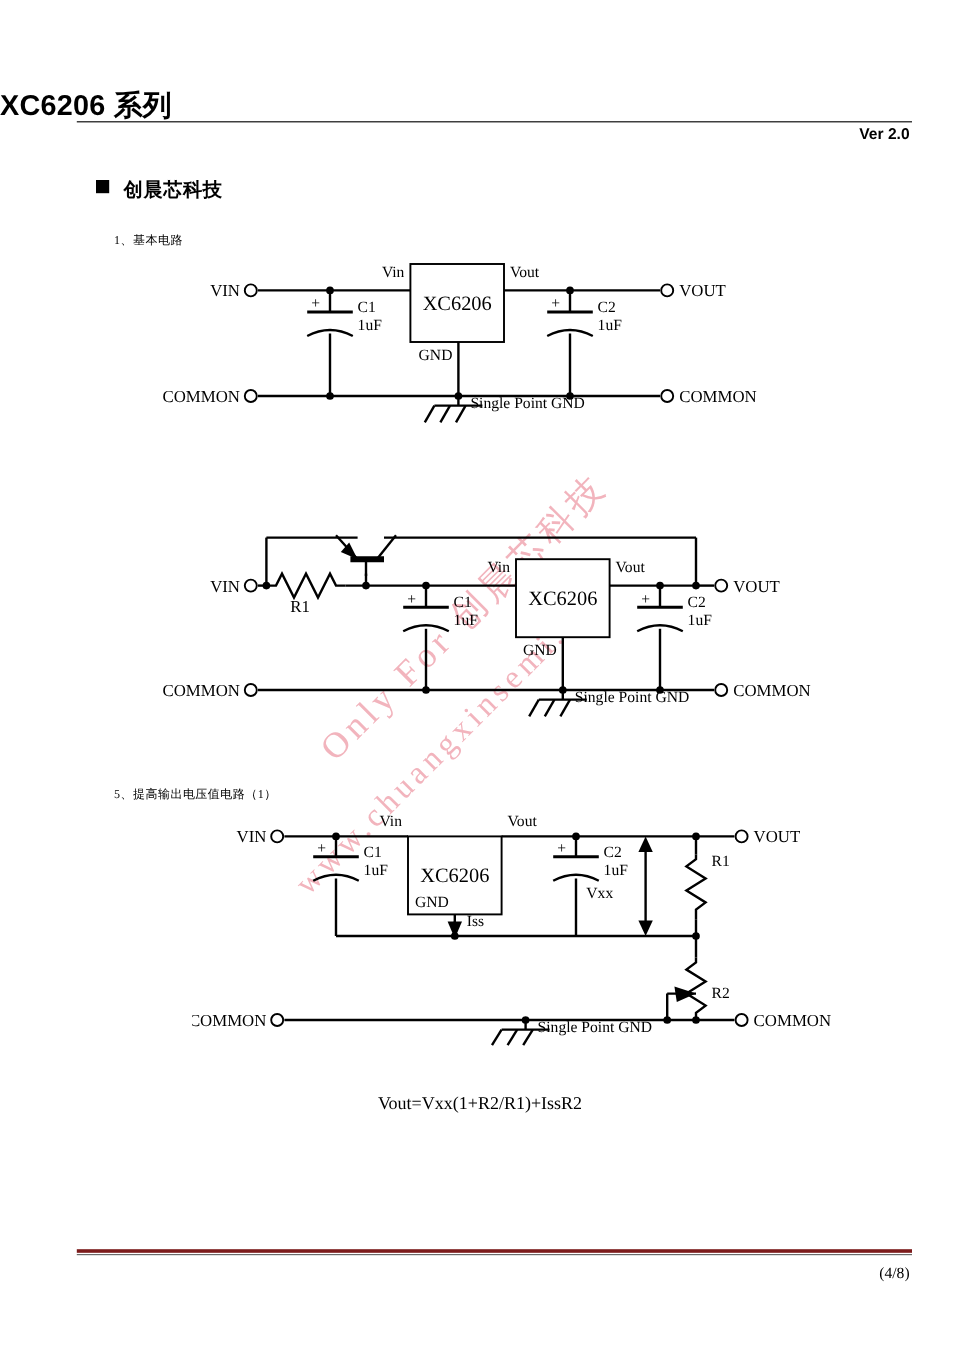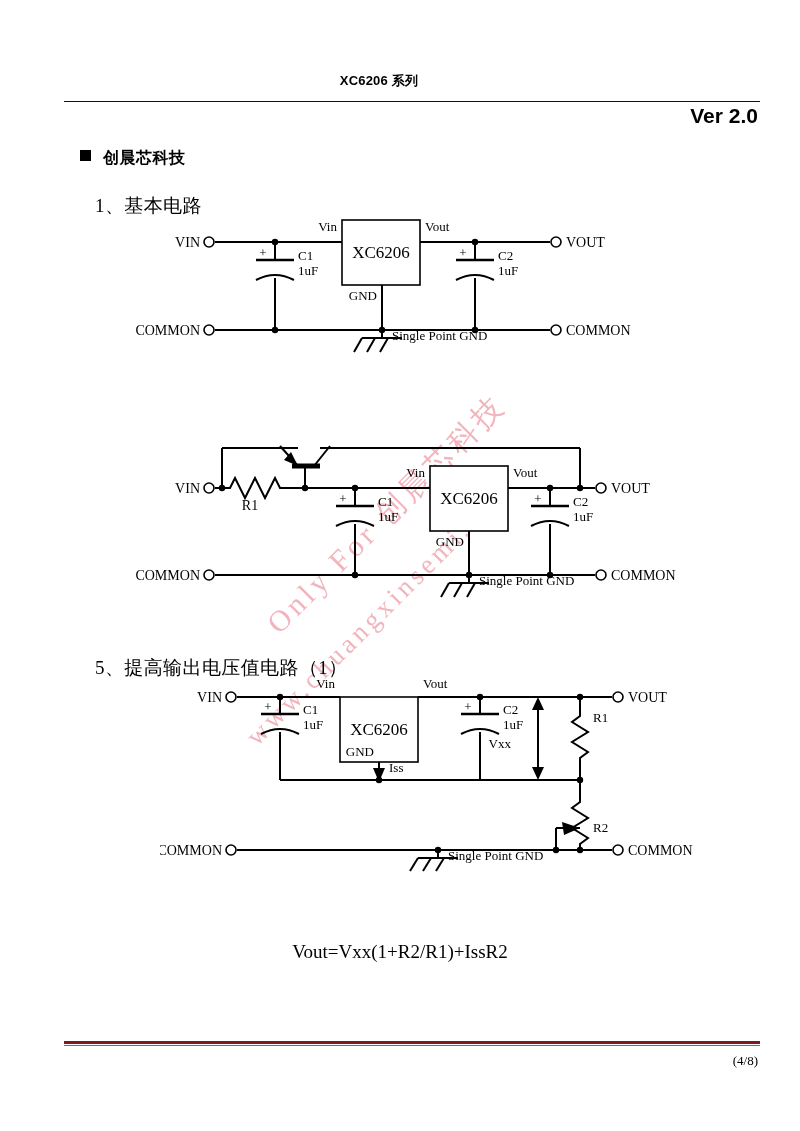--- a/index.html
+++ b/index.html
@@ -9,47 +9,47 @@
     font-family:"Liberation Serif", serif;
     color:#000;
     position:relative;
     overflow:hidden;
   }
   .page{position:relative;width:800px;height:1131px;}
 
   
   .hdr-title{
     position:absolute;left:0;right:42px;top:72px;
-    text-align:center;
+    text-align:left;
     font-family:"Liberation Sans", sans-serif;
-    font-weight:bold;font-size:13px;letter-spacing:.2px;
+    font-weight:bold;font-size:24px;letter-spacing:.2px;
   }
   .hdr-title .cn{font-family:"Liberation Serif",serif;font-weight:bold;}
   .hdr-rule{
     position:absolute;left:64px;right:40px;top:101px;
     border-top:1.6px solid #111;
   }
   .hdr-ver{
     position:absolute;left:0;right:42px;top:104px;
     text-align:right;
     font-family:"Liberation Sans", sans-serif;
-    font-weight:bold;font-size:21px;
+    font-weight:bold;font-size:13px;
   }
 
   
   .sec-head{
     position:absolute;left:80px;font-size:16px;font-weight:bold;
     letter-spacing:.5px;
   }
   .sec-head .bullet{
     display:inline-block;width:11px;height:11px;background:#000;
     margin-right:12px;vertical-align:2px;
   }
   .sub-head{
-    position:absolute;left:95px;font-size:19px;letter-spacing:.4px;
+    position:absolute;left:95px;font-size:10px;letter-spacing:.4px;
   }
 
   
   .ftr-rule-a{position:absolute;left:64px;right:40px;top:1041px;height:3px;background:#7c1b1b;}
   .ftr-rule-b{position:absolute;left:64px;right:40px;top:1045px;height:1px;background:#6b6b6b;}
   .ftr-page{position:absolute;right:42px;top:1053px;font-size:13px;}
 
   
   .wm{
     position:absolute;left:0;top:0;width:800px;height:1131px;
@@ -384,19 +384,19 @@
       <text x="143" y="57" font-size="13">1uF</text>
 
       <text x="308" y="39" text-anchor="middle" font-size="13">+</text>
       <text x="343" y="42" font-size="13">C2</text>
       <text x="343" y="57" font-size="13">1uF</text>
 
       <text x="288" y="188" font-size="13">Single Point GND</text>
     </svg>
   </div>
 
-  <div style="position:absolute;left:0;right:0;top:941px;text-align:center;font-size:19px;">Vout=Vxx(1+R2/R1)+IssR2</div>
+  <div style="position:absolute;left:0;right:0;top:912px;text-align:center;font-size:15px;">Vout=Vxx(1+R2/R1)+IssR2</div>
 
   <div class="ftr-rule-a"></div>
   <div class="ftr-rule-b"></div>
   <div class="ftr-page">(4/8)</div>
 
 </div>
 
 </body></html>

